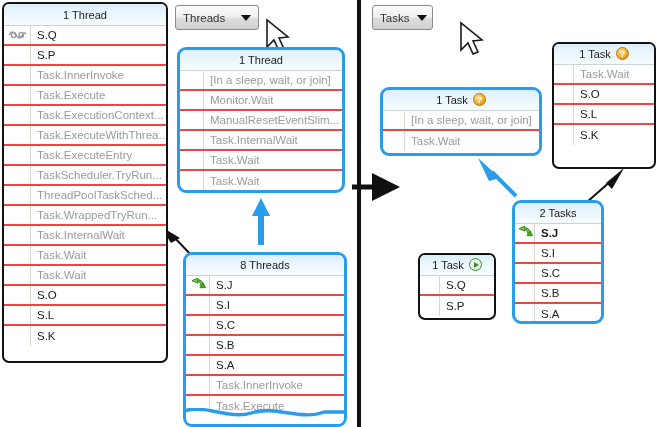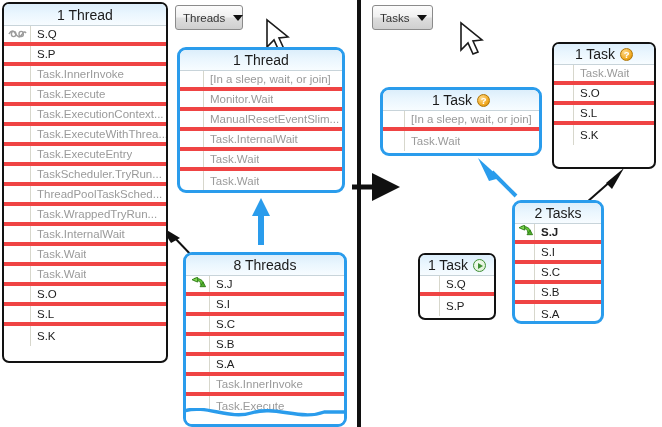--- a/index.html
+++ b/index.html
@@ -27,35 +27,35 @@
   }
   .frame.black {
     border: 2.5px solid #121212;
     border-radius: 7px;
   }
 
   .frame-head {
     height: 21px;
     line-height: 21px;
     text-align: center;
-    font-size: 14px;
+    font-size: 11px;
     color: #1b1b1b;
     background: linear-gradient(to bottom, #dceefb 0%, #eaf6fe 45%, #f7fcff 100%);
     border-bottom: 1px solid #c8d4da;
     position: relative;
     white-space: nowrap;
   }
   .frame-head .badge { margin-left: 5px; vertical-align: -2px; }
 
   .rows { position: relative; }
   .row {
     display: flex;
     height: 20px;
     align-items: center;
-    border-bottom: 4px solid #ef4444;
+    border-bottom: 2px solid #ef4444;
   }
   .row:last-child { border-bottom: none; }
   .gutter {
     width: 24px;
     min-width: 24px;
     height: 100%;
     border-right: 1px solid #d7d7cc;
     display: flex;
     align-items: center;
     justify-content: center;
@@ -109,21 +109,21 @@
     color: #333;
   }
   .dropdown .dd-label { flex: 1; }
   .dropdown .caret {
     width: 0; height: 0;
     border-left: 5px solid transparent;
     border-right: 5px solid transparent;
     border-top: 6px solid #111;
     margin-left: 8px;
   }
-  #dd-threads { left: 175px; top: 5px; width: 68px; }
+  #dd-threads { left: 175px; top: 5px; width: 84px; }
   #dd-tasks   { left: 372px; top: 5px; width: 61px; }
 
   
   .badge { display: inline-block; width: 13px; height: 13px; border-radius: 50%; position: relative; }
   .badge-help {
     background: radial-gradient(circle at 35% 30%, #ffd98a 0%, #f0a81e 65%, #c07c09 100%);
     border: 1px solid #b07607;
   }
   .badge-help::after {
     content: "?";

